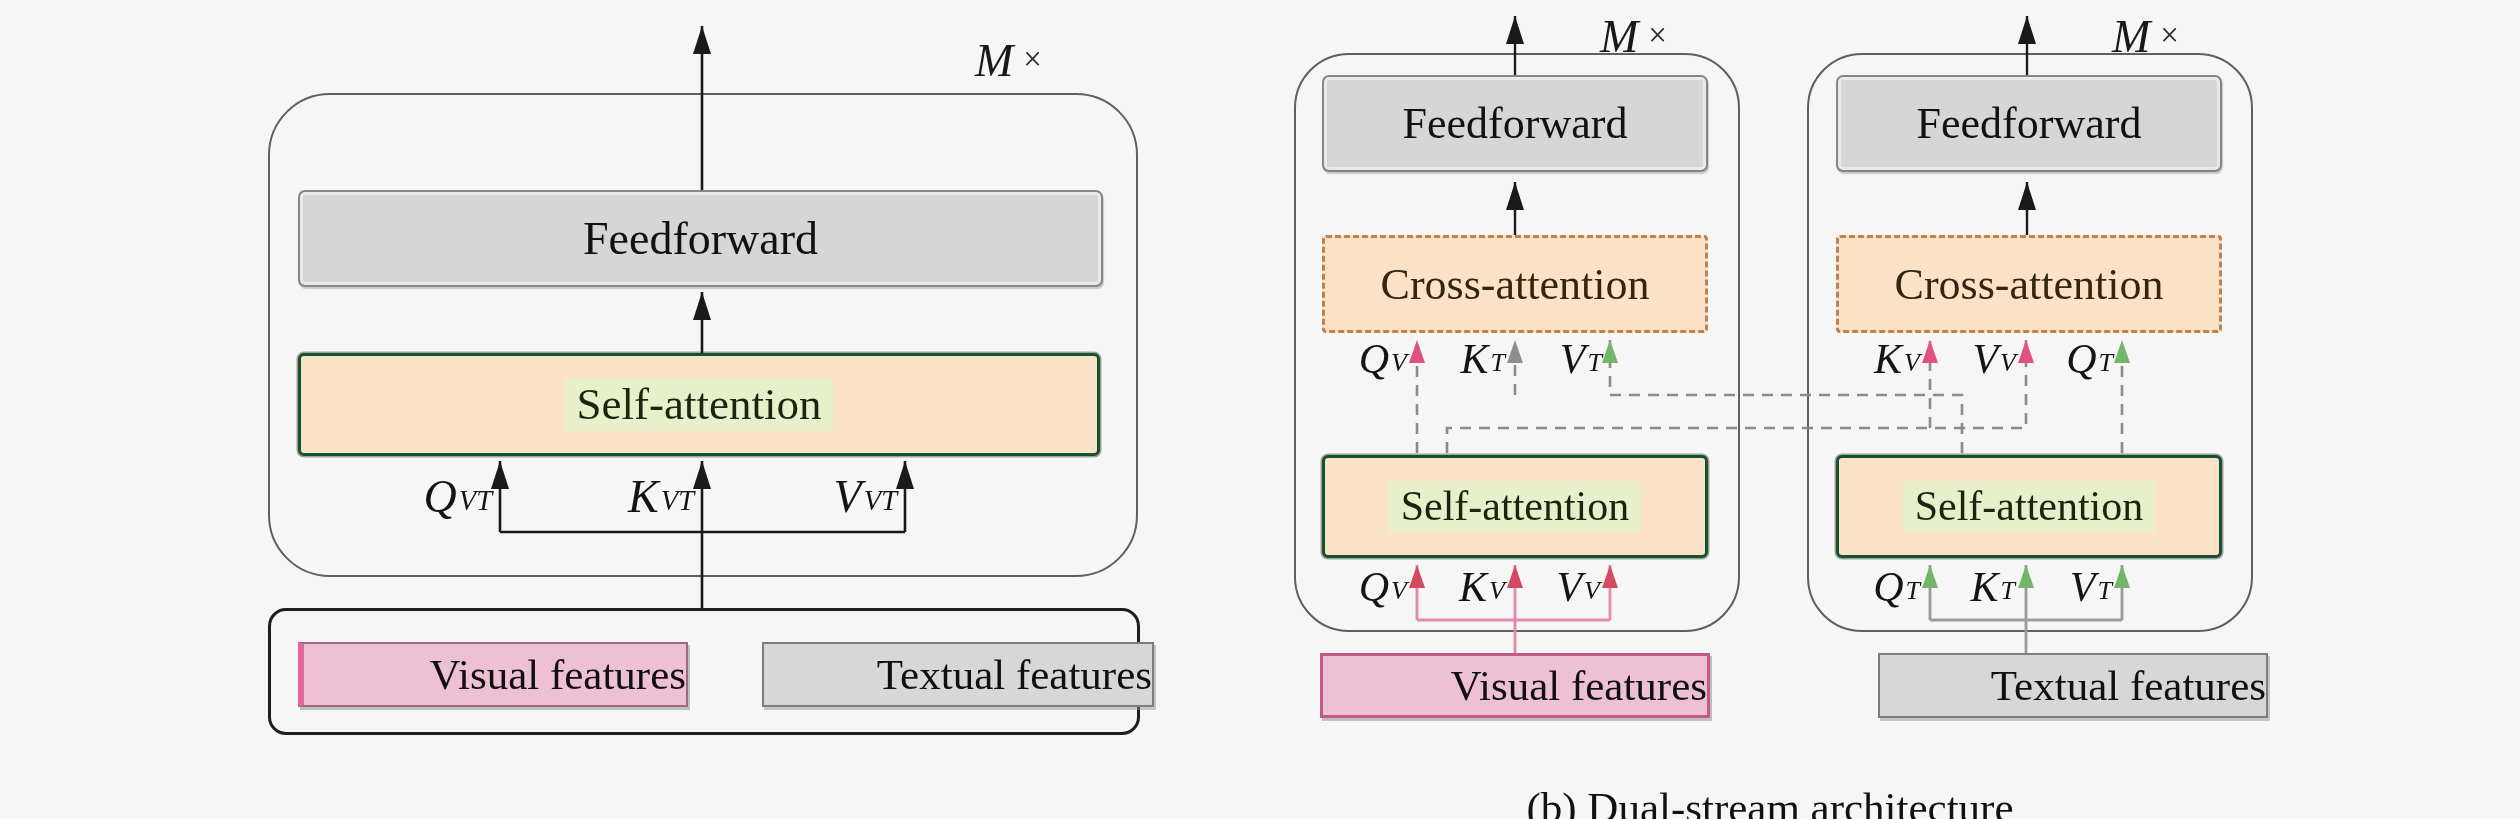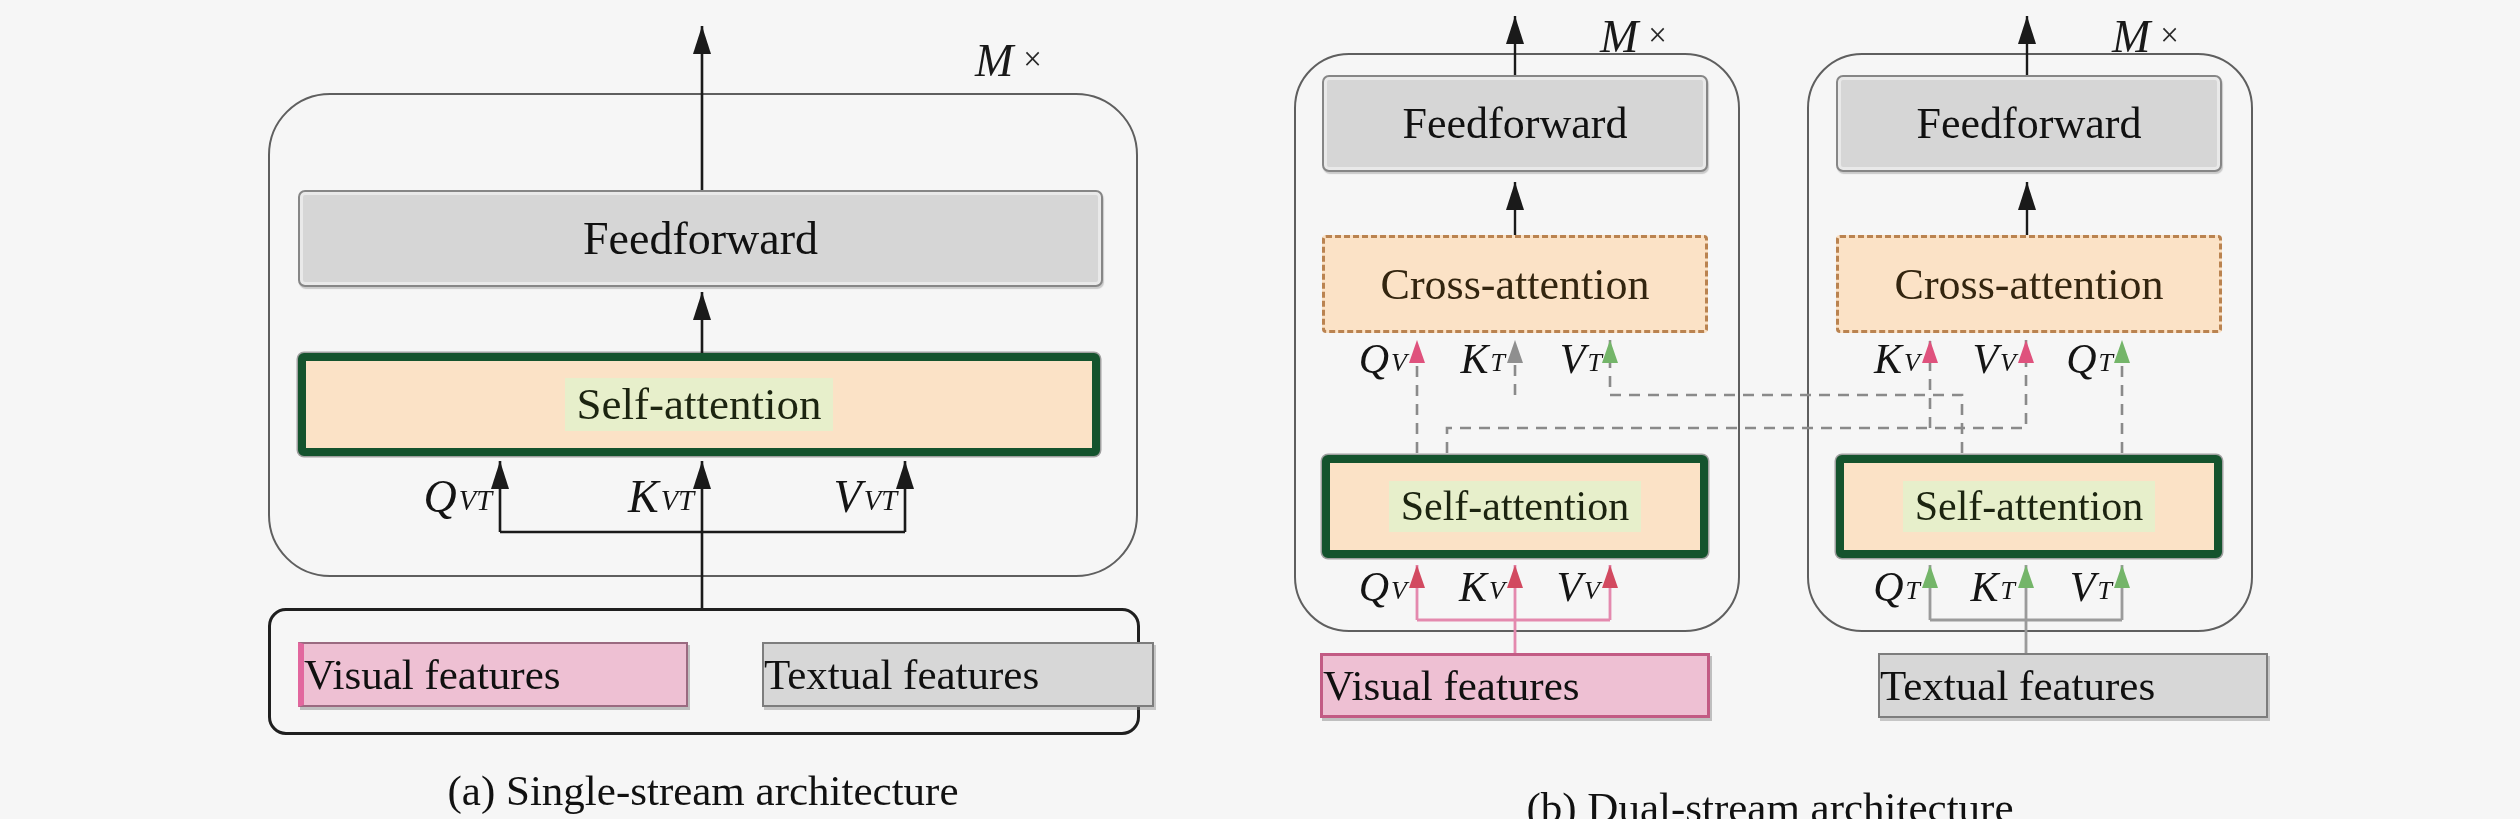--- a/index.html
+++ b/index.html
@@ -13,34 +13,34 @@
   .outer.small{border-radius:55px;}
   
   .ff{
     background:#d6d6d6;border:2px solid #868686;border-radius:7px;
     box-shadow:inset 0 0 0 3px rgba(250,250,250,.55), 1px 2px 1px rgba(120,120,120,.35);
     display:flex;align-items:center;justify-content:center;
     font-size:46px;color:#111;
   }
   
   .sa{
-    background:#fbe2c6;border:8px solid #14532d;border-radius:6px;
+    background:#fbe2c6;border:3px solid #14532d;border-radius:6px;
     box-shadow:0 0 0 1.5px #a0a0a0;
     display:flex;align-items:center;justify-content:center;
     font-size:45px;color:#1c2410;
   }
   .sa .hl{background:#e7efcb;padding:1px 12px;line-height:1.15;}
   
   .ca{
     background:#fbe2c6;border:3px dashed #ba8350;border-radius:4px;
     display:flex;align-items:center;justify-content:center;
     font-size:44px;color:#33250f;text-align:center;
   }
   
-  .feat{display:flex;align-items:center;justify-content:flex-start;font-size:43px;color:#101010;}
+  .feat{display:flex;align-items:center;justify-content:flex-end;font-size:43px;color:#101010;}
   .feat.pink{
     background:#eec0d3;border:2px solid #9a6a80;border-left:6px solid #e2679e;
     box-shadow:2px 3px 0 rgba(125,125,125,.45);
   }
   .feat.pink2{
     background:#eec0d3;border:3px solid #c25b84;
     box-shadow:2px 3px 0 rgba(125,125,125,.45);
   }
   .feat.gray{
     background:#d7d7d7;border:2px solid #7d7d7d;
@@ -96,23 +96,20 @@
   </div>
 
   <div class="abs featwrap" style="left:268px;top:608px;width:872px;height:127px;"></div>
   <div class="abs feat pink" style="left:298px;top:642px;width:390px;height:65px;">
     <span>Visual features</span>
   </div>
   <div class="abs feat gray" style="left:718px;top:642px;width:392px;height:65px;">
     <span>Textual features</span>
   </div>
 
-  <div class="abs caption" style="left:353px;top:766px;width:700px;">
-    <span>(a) Single-stream architecture</span>
-  </div>
 
   <div class="abs mx" style="left:1600px;top:10px;">
     <i>M</i><span class="times">×</span>
   </div>
   <div class="abs mx" style="left:2112px;top:10px;">
     <i>M</i><span class="times">×</span>
   </div>
 
   <div class="abs outer small" style="left:1294px;top:53px;width:446px;height:579px;"></div>
   <div class="abs outer small" style="left:1807px;top:53px;width:446px;height:579px;"></div>

